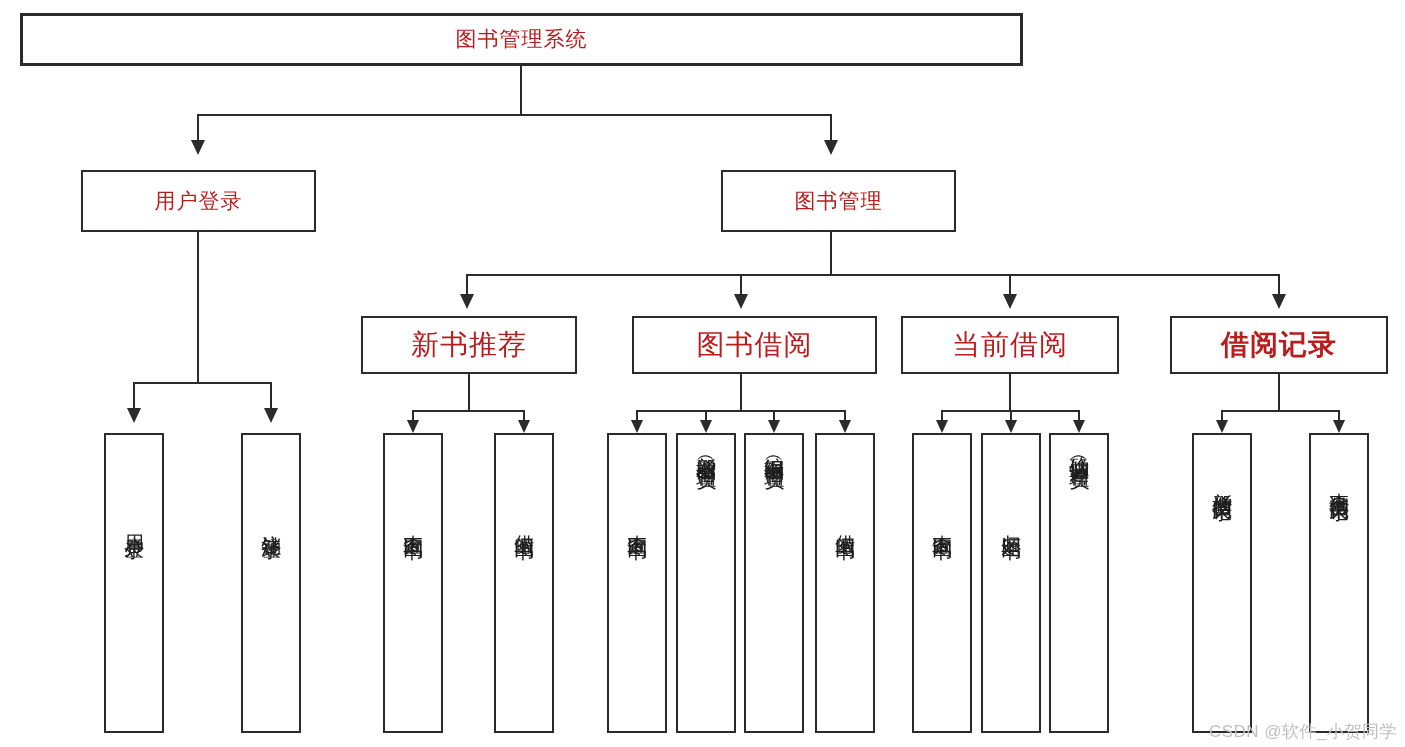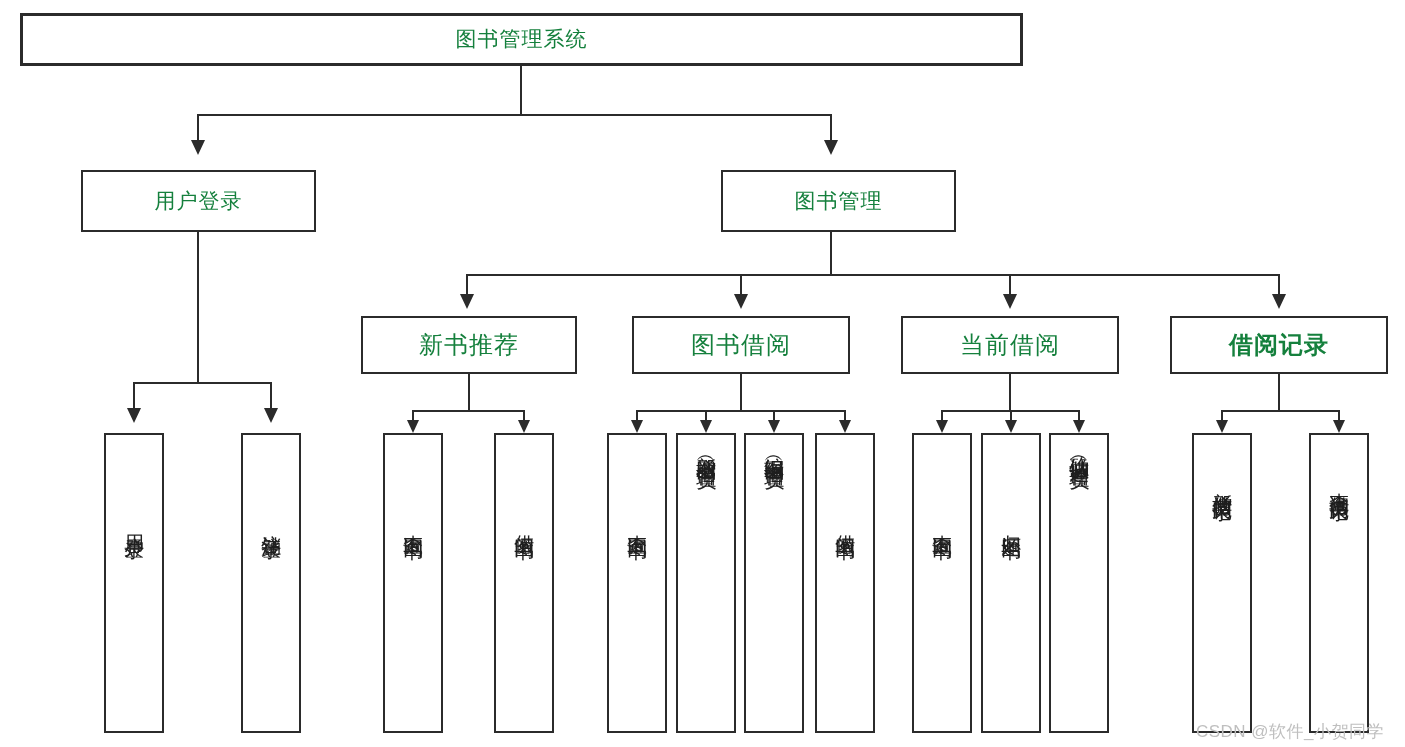--- a/index.html
+++ b/index.html
@@ -26,24 +26,24 @@
     color:#1a1a1a;
   }
   .node.root{
     border-width:3px;
   }
   .node .label{
     font-size:21px;
     line-height:1.15;
     letter-spacing:1px;
     white-space:nowrap;
-    color:#15803d;
+    color:#b91c1c;
   }
   .node.lvl2 .label{font-size:21px;}
-  .node.lvl3 .label{font-size:24px;}
+  .node.lvl3 .label{font-size:28px;}
 
   
   .node.leaf{
     align-items:flex-start;
     justify-content:center;
     padding-top:0px;
   }
   .node.leaf .vlabel{
     writing-mode:vertical-rl;
     text-orientation:upright;
@@ -72,21 +72,21 @@
   }
   .arrow.small{
     border-left:6px solid transparent;
     border-right:6px solid transparent;
     border-top:13px solid #2b2b2b;
   }
 
   
   #watermark{
     position:absolute;
-    right:21px;
+    right:8px;
     bottom:4px;
     font-size:17px;
     color:#bfbfbf;
     letter-spacing:0.5px;
     white-space:nowrap;
     pointer-events:none;
     margin-left:8px;
   }
 </style>
 </head>
@@ -129,21 +129,21 @@
   <div class="line vline" style="left:740px; top:274px; width:2px; height:22px;"></div>
   <div class="arrow" style="left:734px; top:294px;"></div>
   <div class="line vline" style="left:1009px; top:274px; width:2px; height:22px;"></div>
   <div class="arrow" style="left:1003px; top:294px;"></div>
   <div class="line vline" style="left:1278px; top:274px; width:2px; height:22px;"></div>
   <div class="arrow" style="left:1272px; top:294px;"></div>
 
   <div class="node lvl3" style="left:361px; top:316px; width:216px; height:58px;">
     <span class="label">新书推荐</span>
   </div>
-  <div class="node lvl3" style="left:632px; top:316px; width:218px; height:58px;">
+  <div class="node lvl3" style="left:632px; top:316px; width:245px; height:58px;">
     <span class="label">图书借阅</span>
   </div>
   <div class="node lvl3" style="left:901px; top:316px; width:218px; height:58px;">
     <span class="label">当前借阅</span>
   </div>
   <div class="node lvl3" style="left:1170px; top:316px; width:218px; height:58px;font-weight:bold;">
     <span class="label">借阅记录</span>
   </div>
 
   <div class="line vline" style="left:468px; top:374px; width:2px; height:36px;"></div>

